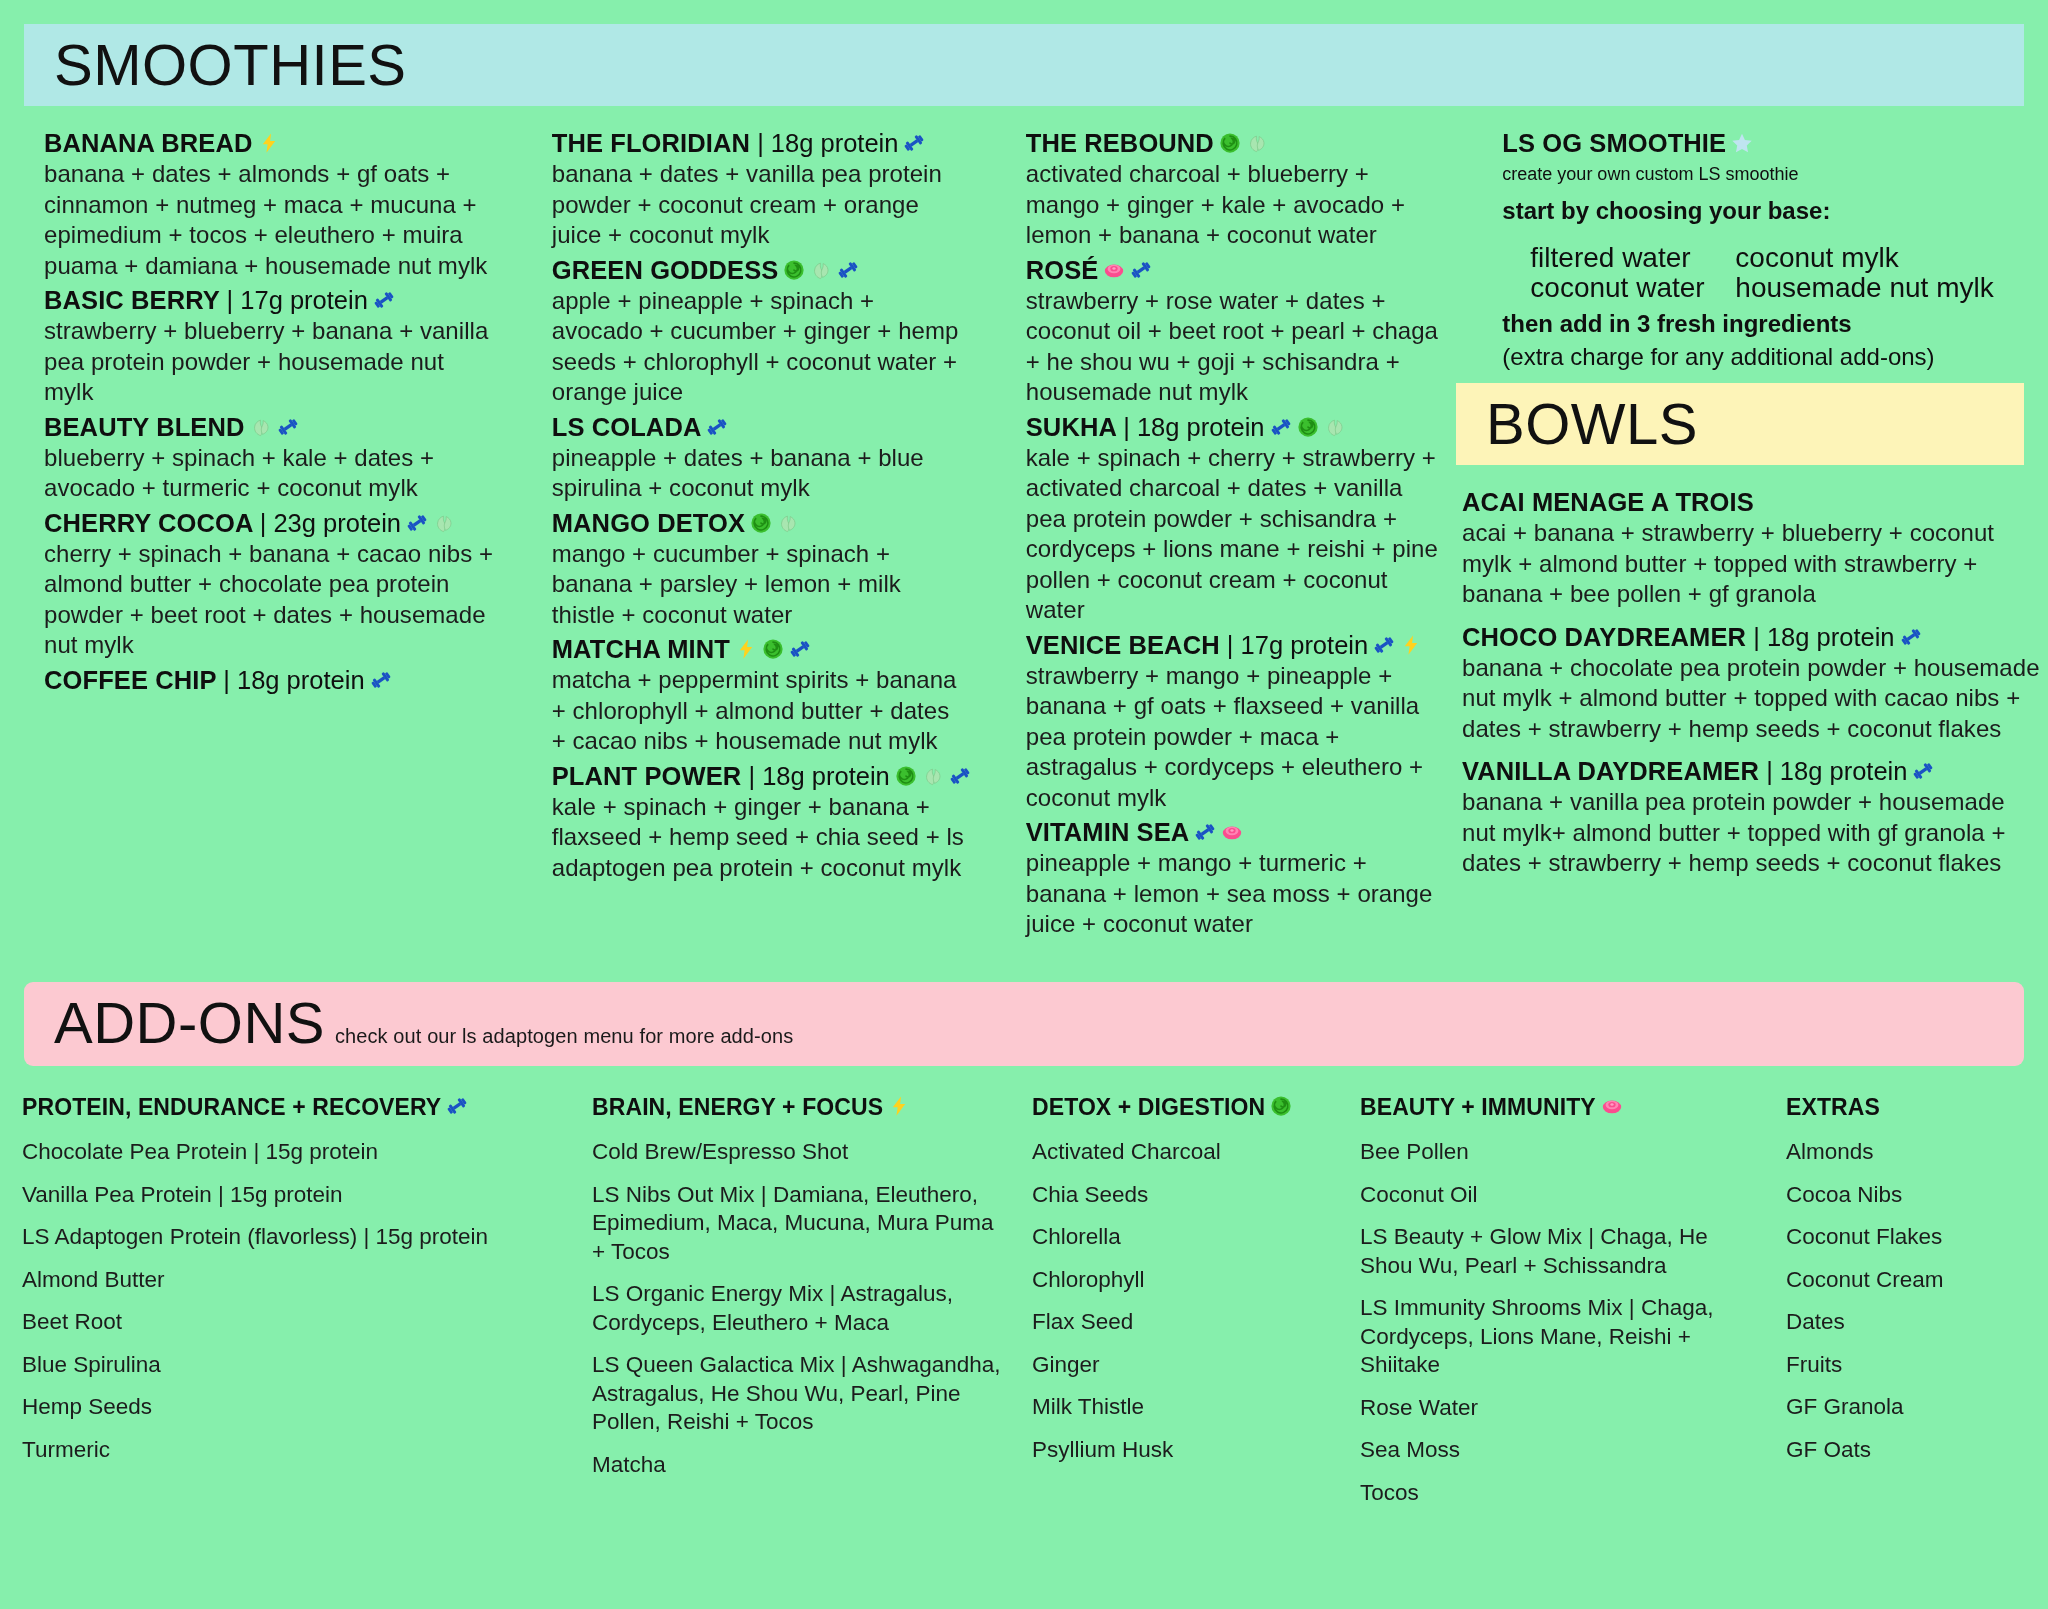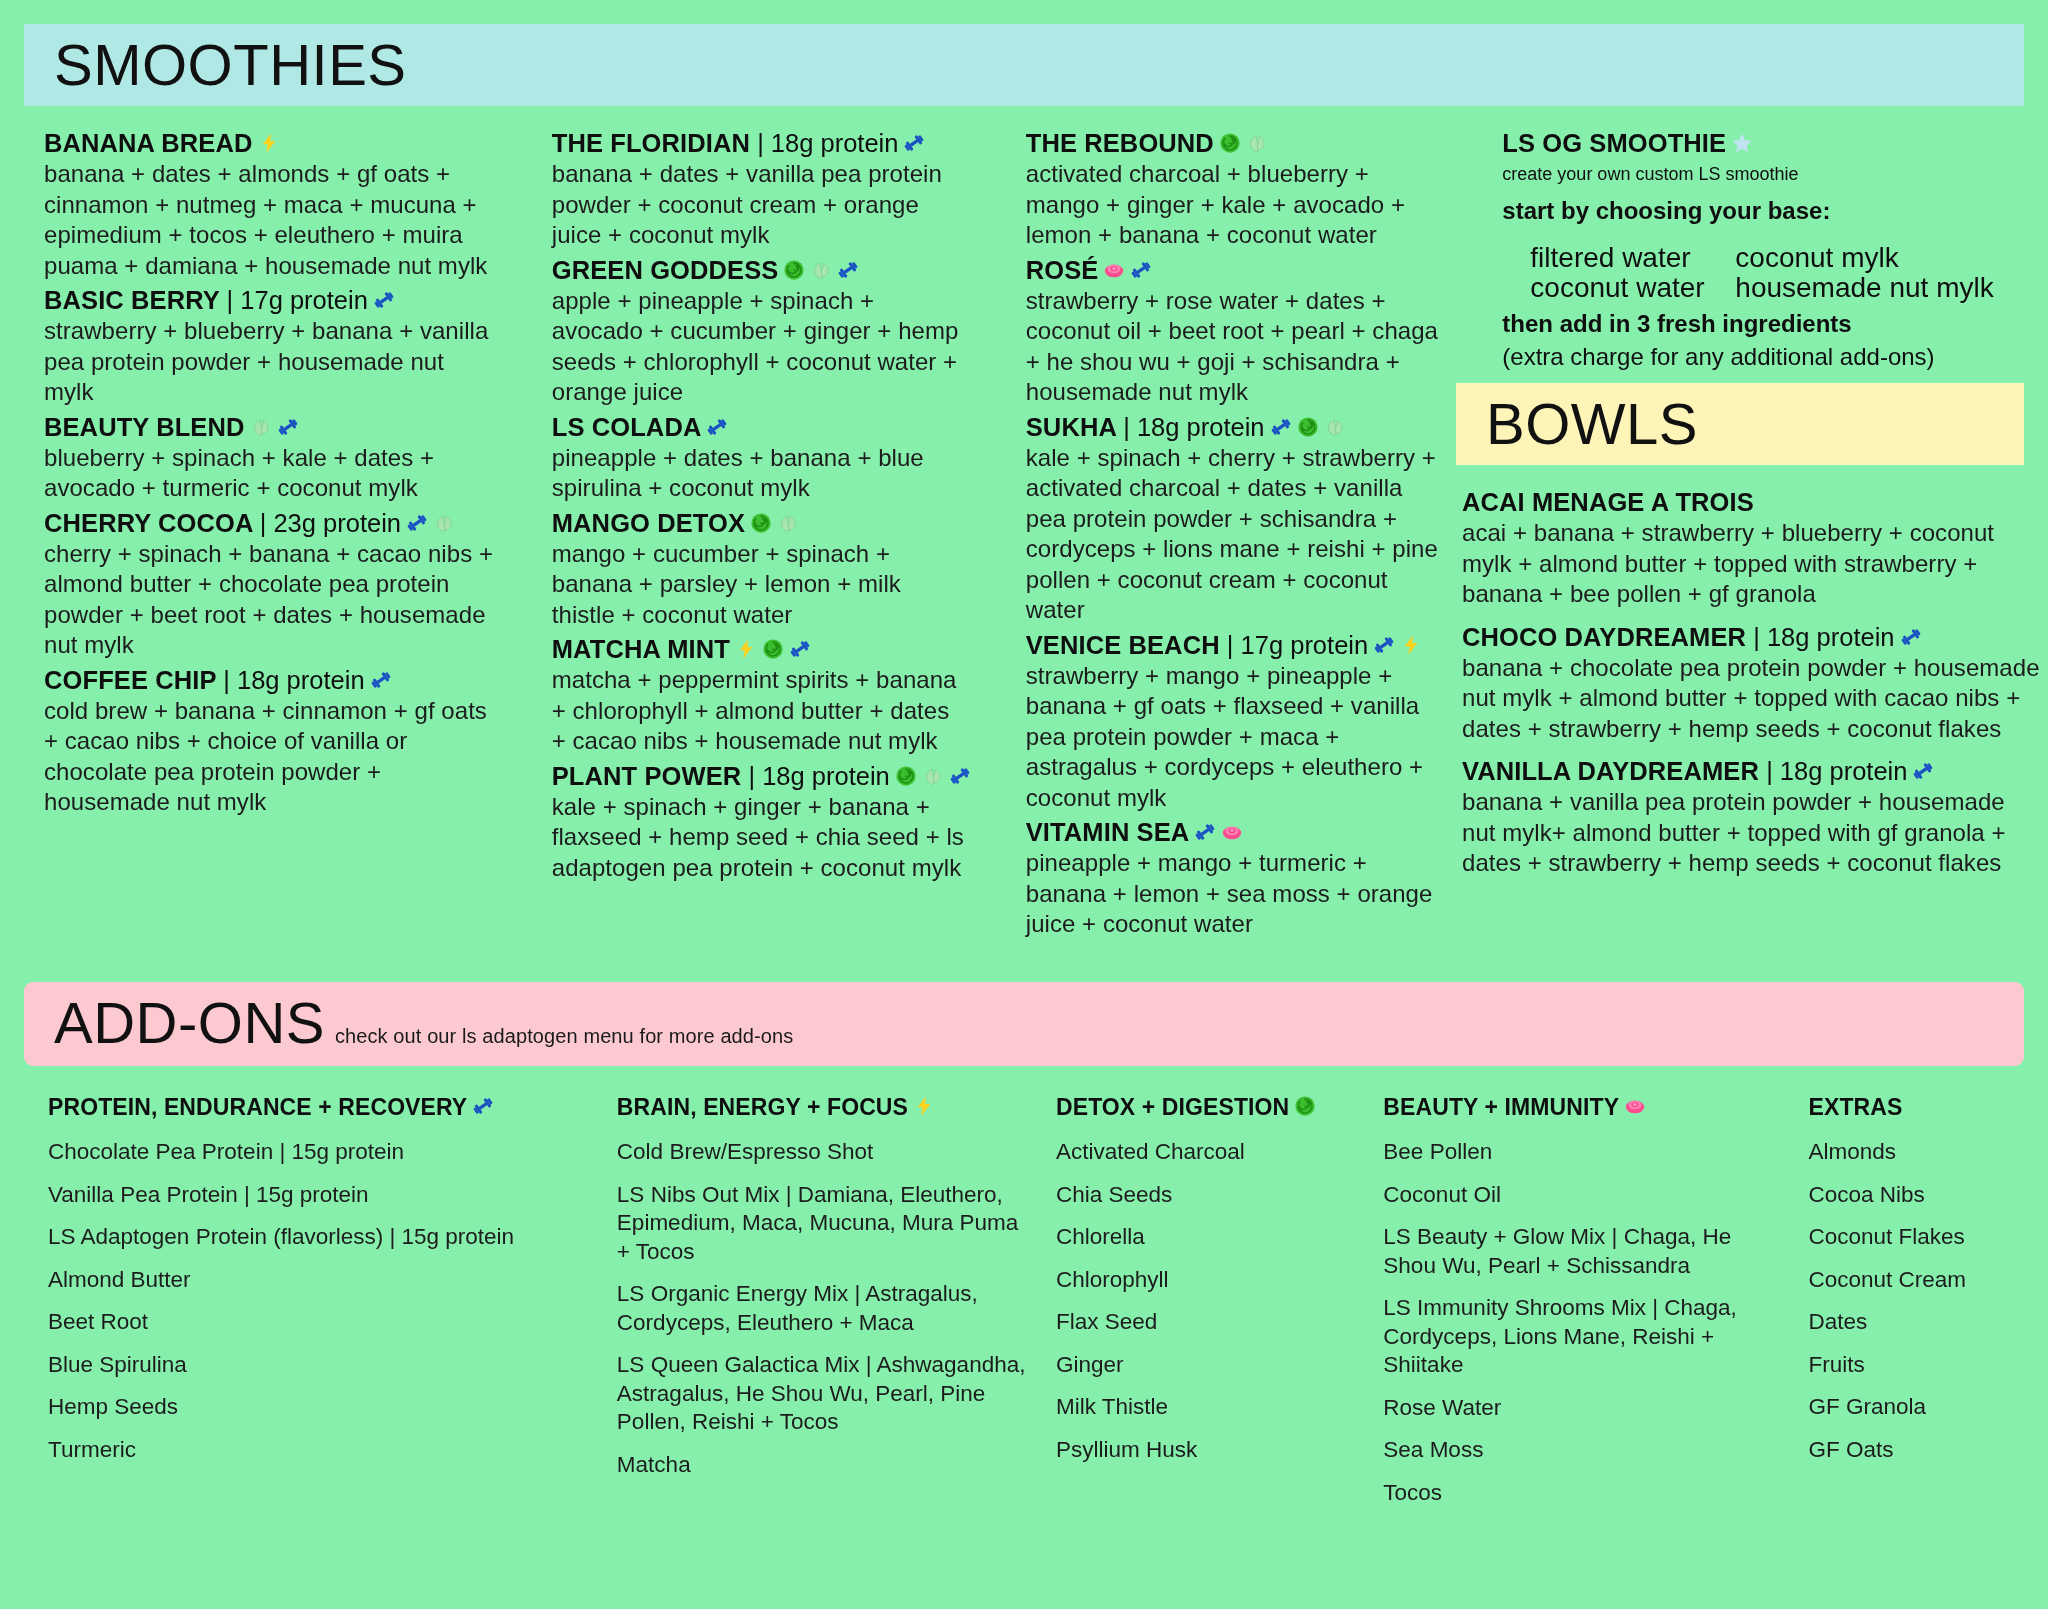--- a/index.html
+++ b/index.html
@@ -133,21 +133,21 @@
   #bowls-list .item { margin-bottom: 12px; }
 
   
   #addons-columns {
     position: absolute;
     left: 0; top: 1092px;
     width: 2048px;
     display: flex;
   }
   .ao-col { }
-  .ao-col.a1 { width: 540px; margin-left: 48px; }
+  .ao-col.a1 { width: 540px; margin-left: 22px; }
   .ao-col.a2 { width: 410px; margin-left: 30px; }
   .ao-col.a3 { width: 300px; margin-left: 30px; }
   .ao-col.a4 { width: 400px; margin-left: 28px; }
   .ao-col.a5 { width: 240px; margin-left: 26px; }
 
   .ao-head {
     font-size: 23px;
     font-weight: 700;
     letter-spacing: 0.1px;
     line-height: 30px;
@@ -228,21 +228,20 @@
         <div class="item">
           <div class="item-name"><span>COFFEE CHIP</span> <span class="protein">| 18g protein</span><span class="ico"><svg viewBox="0 0 24 24">
                 <g transform="rotate(-35 12 12)" fill="#1a52c4">
                   <rect x="1.5" y="8.5" width="3" height="7" rx="1"></rect>
                   <rect x="4.5" y="6.5" width="3.2" height="11" rx="1.2"></rect>
                   <rect x="7.5" y="10.2" width="9" height="3.6"></rect>
                   <rect x="16.3" y="6.5" width="3.2" height="11" rx="1.2"></rect>
                   <rect x="19.5" y="8.5" width="3" height="7" rx="1"></rect>
                 </g>
               </svg></span></div>
-          <div class="item-desc">cold brew + banana + cinnamon + gf oats + cacao nibs + choice of vanilla or chocolate pea protein powder + housemade nut mylk</div>
         </div>
       </div>
     <div class="sm-col c2">
         <div class="item">
           <div class="item-name"><span>THE FLORIDIAN</span> <span class="protein">| 18g protein</span><span class="ico"><svg viewBox="0 0 24 24">
                 <g transform="rotate(-35 12 12)" fill="#1a52c4">
                   <rect x="1.5" y="8.5" width="3" height="7" rx="1"></rect>
                   <rect x="4.5" y="6.5" width="3.2" height="11" rx="1.2"></rect>
                   <rect x="7.5" y="10.2" width="9" height="3.6"></rect>
                   <rect x="16.3" y="6.5" width="3.2" height="11" rx="1.2"></rect>

